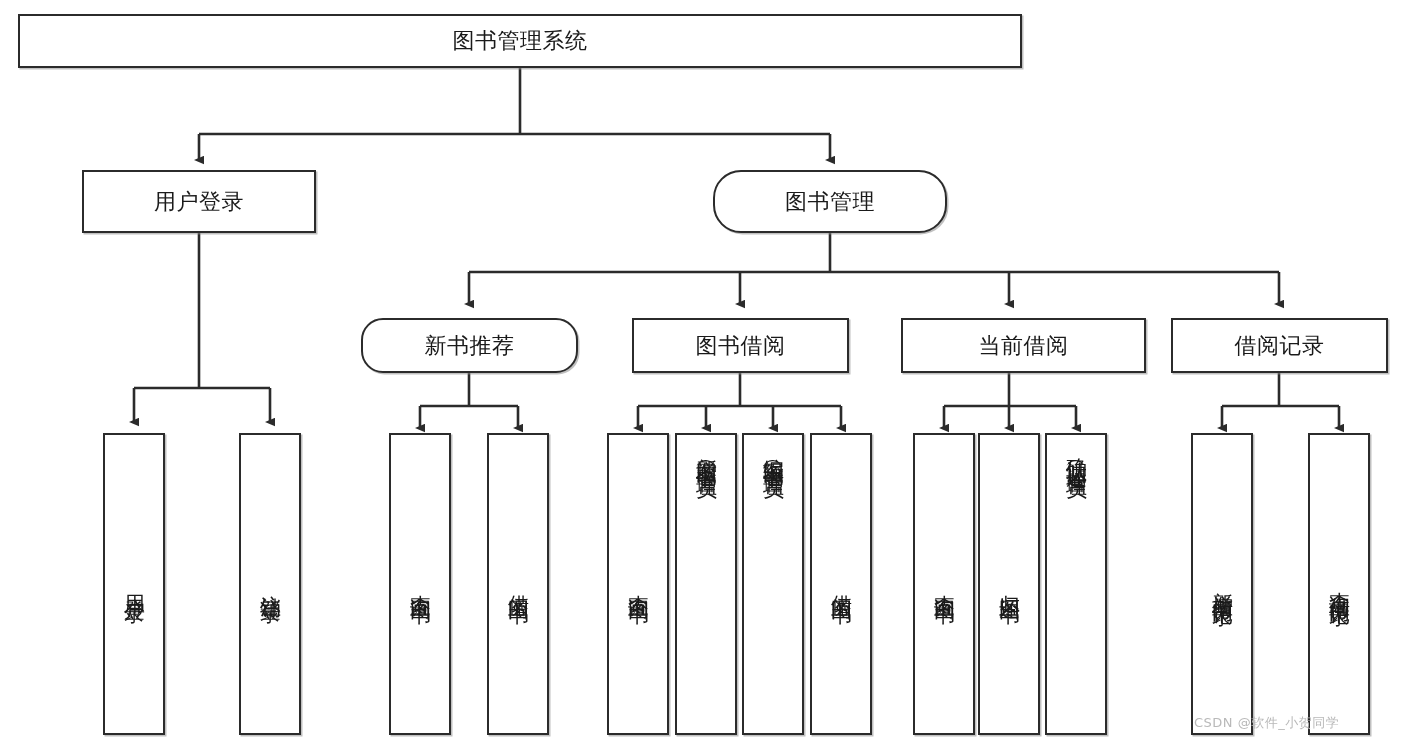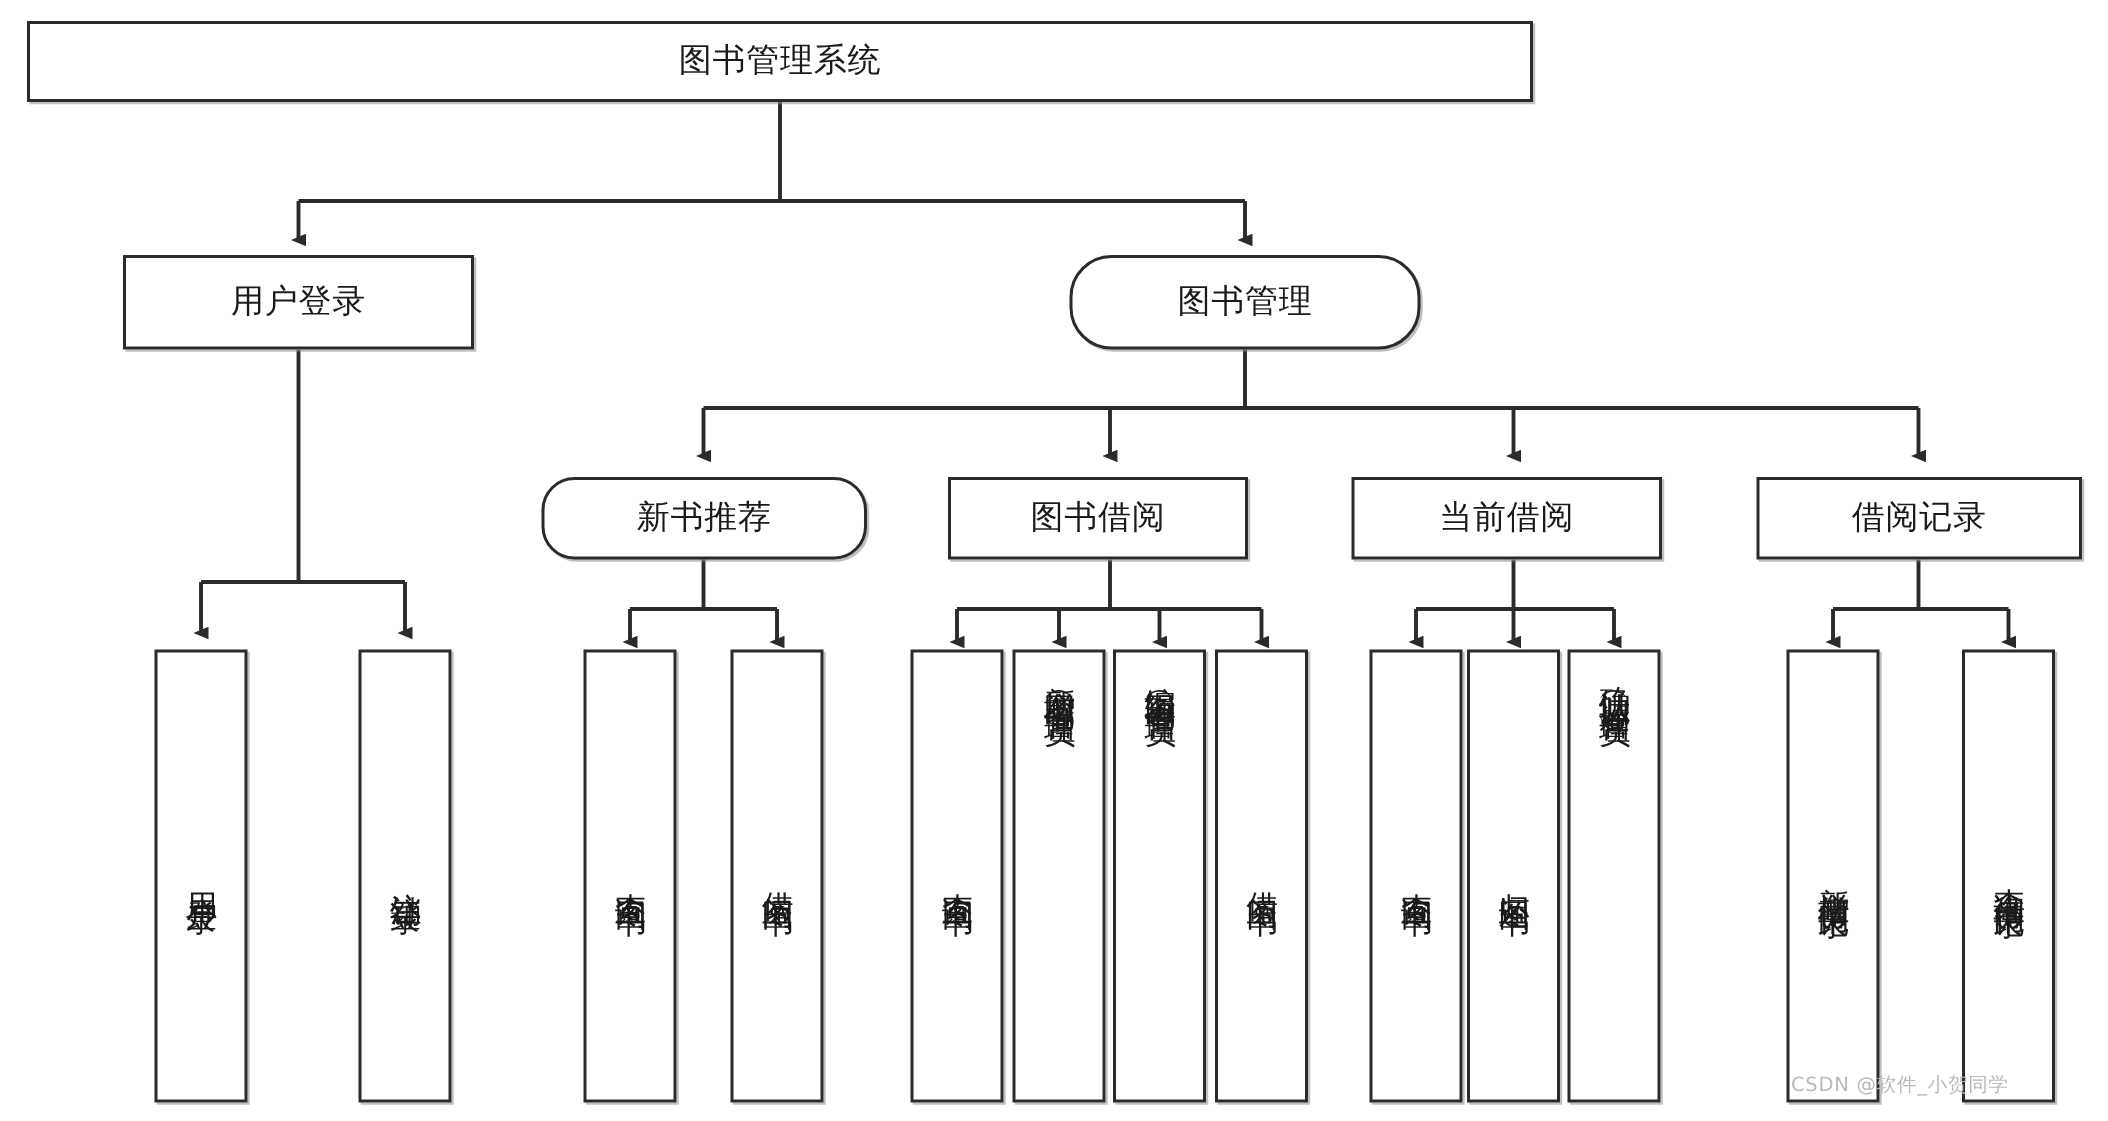--- a/index.html
+++ b/index.html
@@ -138,24 +138,24 @@
   <div class="node horizontal" style="left:82px; top:170px; width:234px; height:63px;">
     <span class="label">用户登录</span>
   </div>
   <div class="node horizontal" style="left:713px; top:170px; width:234px; height:63px;border-radius:28px;">
     <span class="label">图书管理</span>
   </div>
 
   <div class="node horizontal" style="left:361px; top:318px; width:217px; height:55px;border-radius:22px;">
     <span class="label">新书推荐</span>
   </div>
-  <div class="node horizontal" style="left:632px; top:318px; width:200px; height:55px;">
+  <div class="node horizontal" style="left:632px; top:318px; width:217px; height:55px;">
     <span class="label">图书借阅</span>
   </div>
-  <div class="node horizontal" style="left:901px; top:318px; width:207px; height:55px;">
+  <div class="node horizontal" style="left:901px; top:318px; width:245px; height:55px;">
     <span class="label">当前借阅</span>
   </div>
   <div class="node horizontal" style="left:1171px; top:318px; width:217px; height:55px;">
     <span class="label">借阅记录</span>
   </div>
 
   <div class="node vertical centered" style="left:103px; top:433px; width:62px; height:302px;">
     <span class="label">用户登录</span>
   </div>
   <div class="node vertical centered" style="left:239px; top:433px; width:62px; height:302px;">

